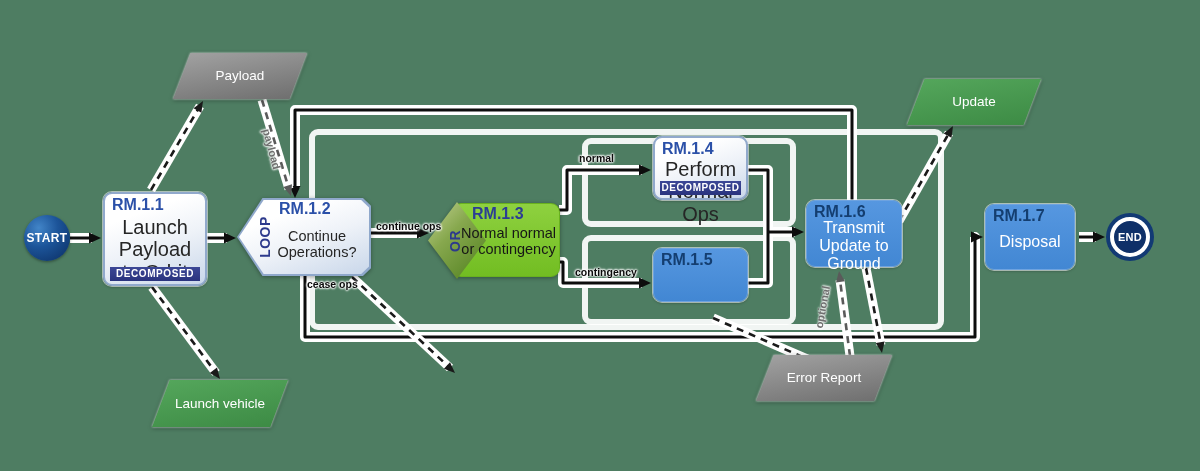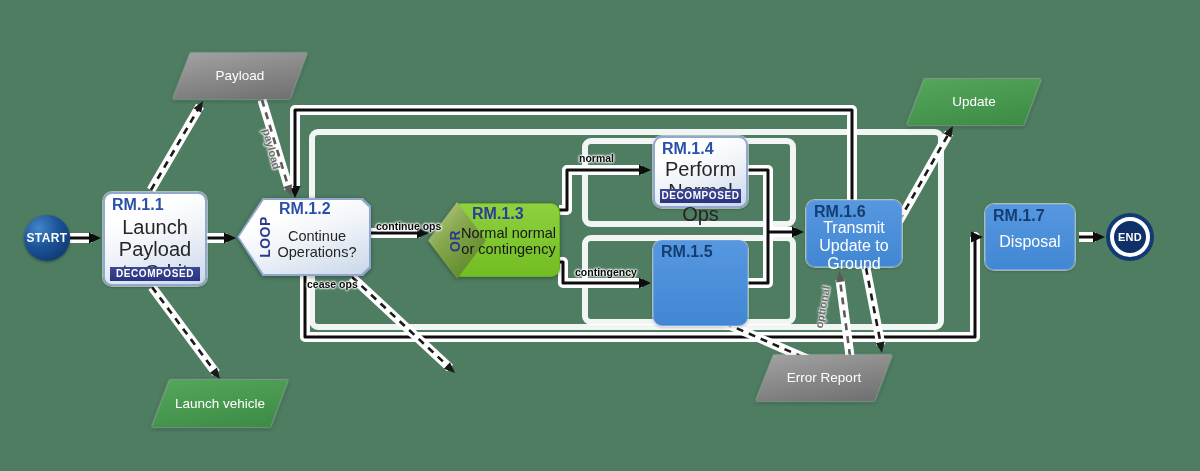--- a/index.html
+++ b/index.html
@@ -178,27 +178,27 @@
   </div>
 
   <div class="ornode">
     <div class="orrect"></div>
     <div class="ordiamond"></div>
     <span class="vtext">OR</span>
     <div class="fid">RM.1.3</div>
     <div class="fbody">Normal normal or contingency</div>
   </div>
 
-  <div class="fnode" style="left:653px;top:136px;width:95px;height:72px;">
+  <div class="fnode" style="left:653px;top:136px;width:95px;height:64px;">
     <div class="fid">RM.1.4</div>
     <div class="fbody" style="top:20px;">Perform Normal Ops</div>
     <div class="fbadge">DECOMPOSED</div>
   </div>
 
-  <div class="fnode blue" style="left:653px;top:240px;width:95px;height:86px;padding-left:16px;">
+  <div class="fnode blue" style="left:653px;top:248px;width:95px;height:54px;padding-left:16px;">
     <div class="fid">RM.1.5</div>
   </div>
 
   <div class="fnode blue" style="left:806px;top:200px;width:96px;height:67px;">
     <div class="fid">RM.1.6</div>
     <div class="fbody" style="top:18px;">Transmit Update to Ground</div>
   </div>
 
   <div class="fnode blue" style="left:985px;top:204px;width:90px;height:66px;">
     <div class="fid">RM.1.7</div>

